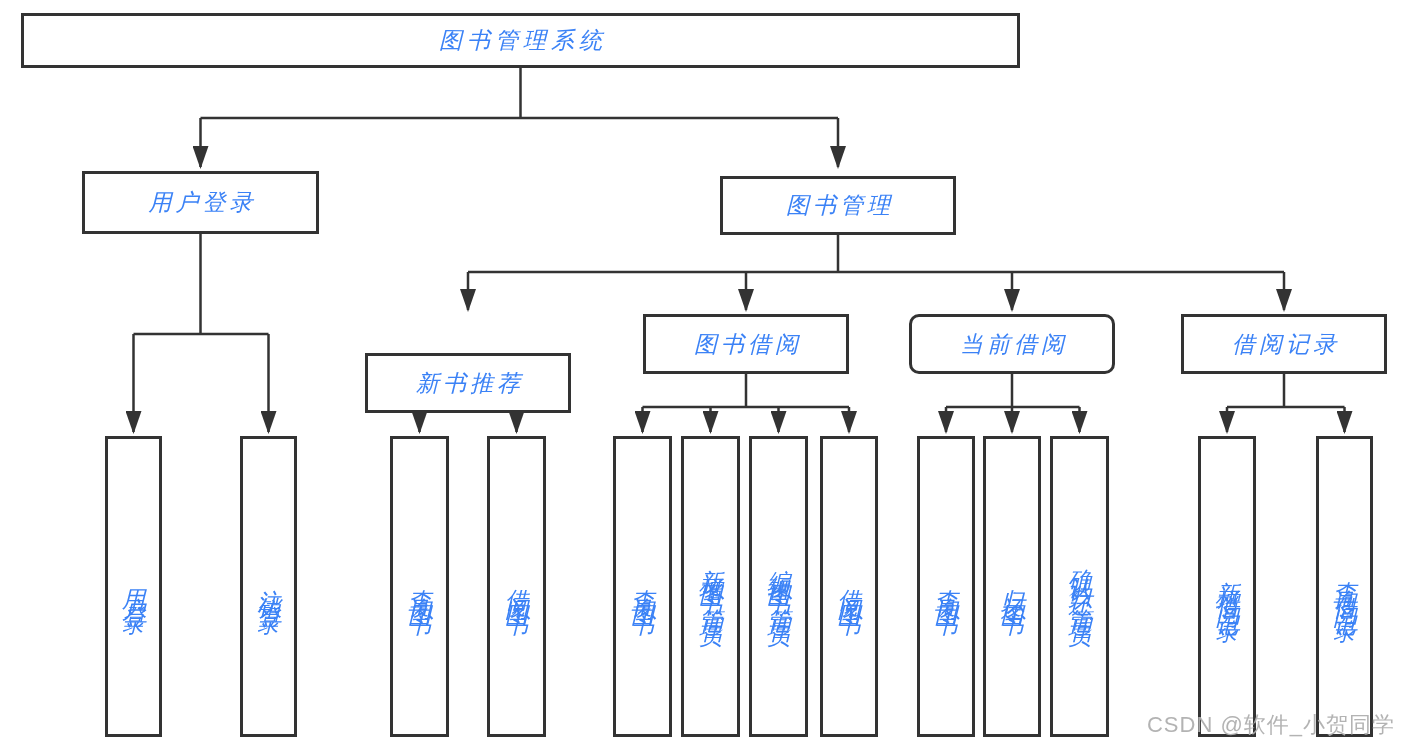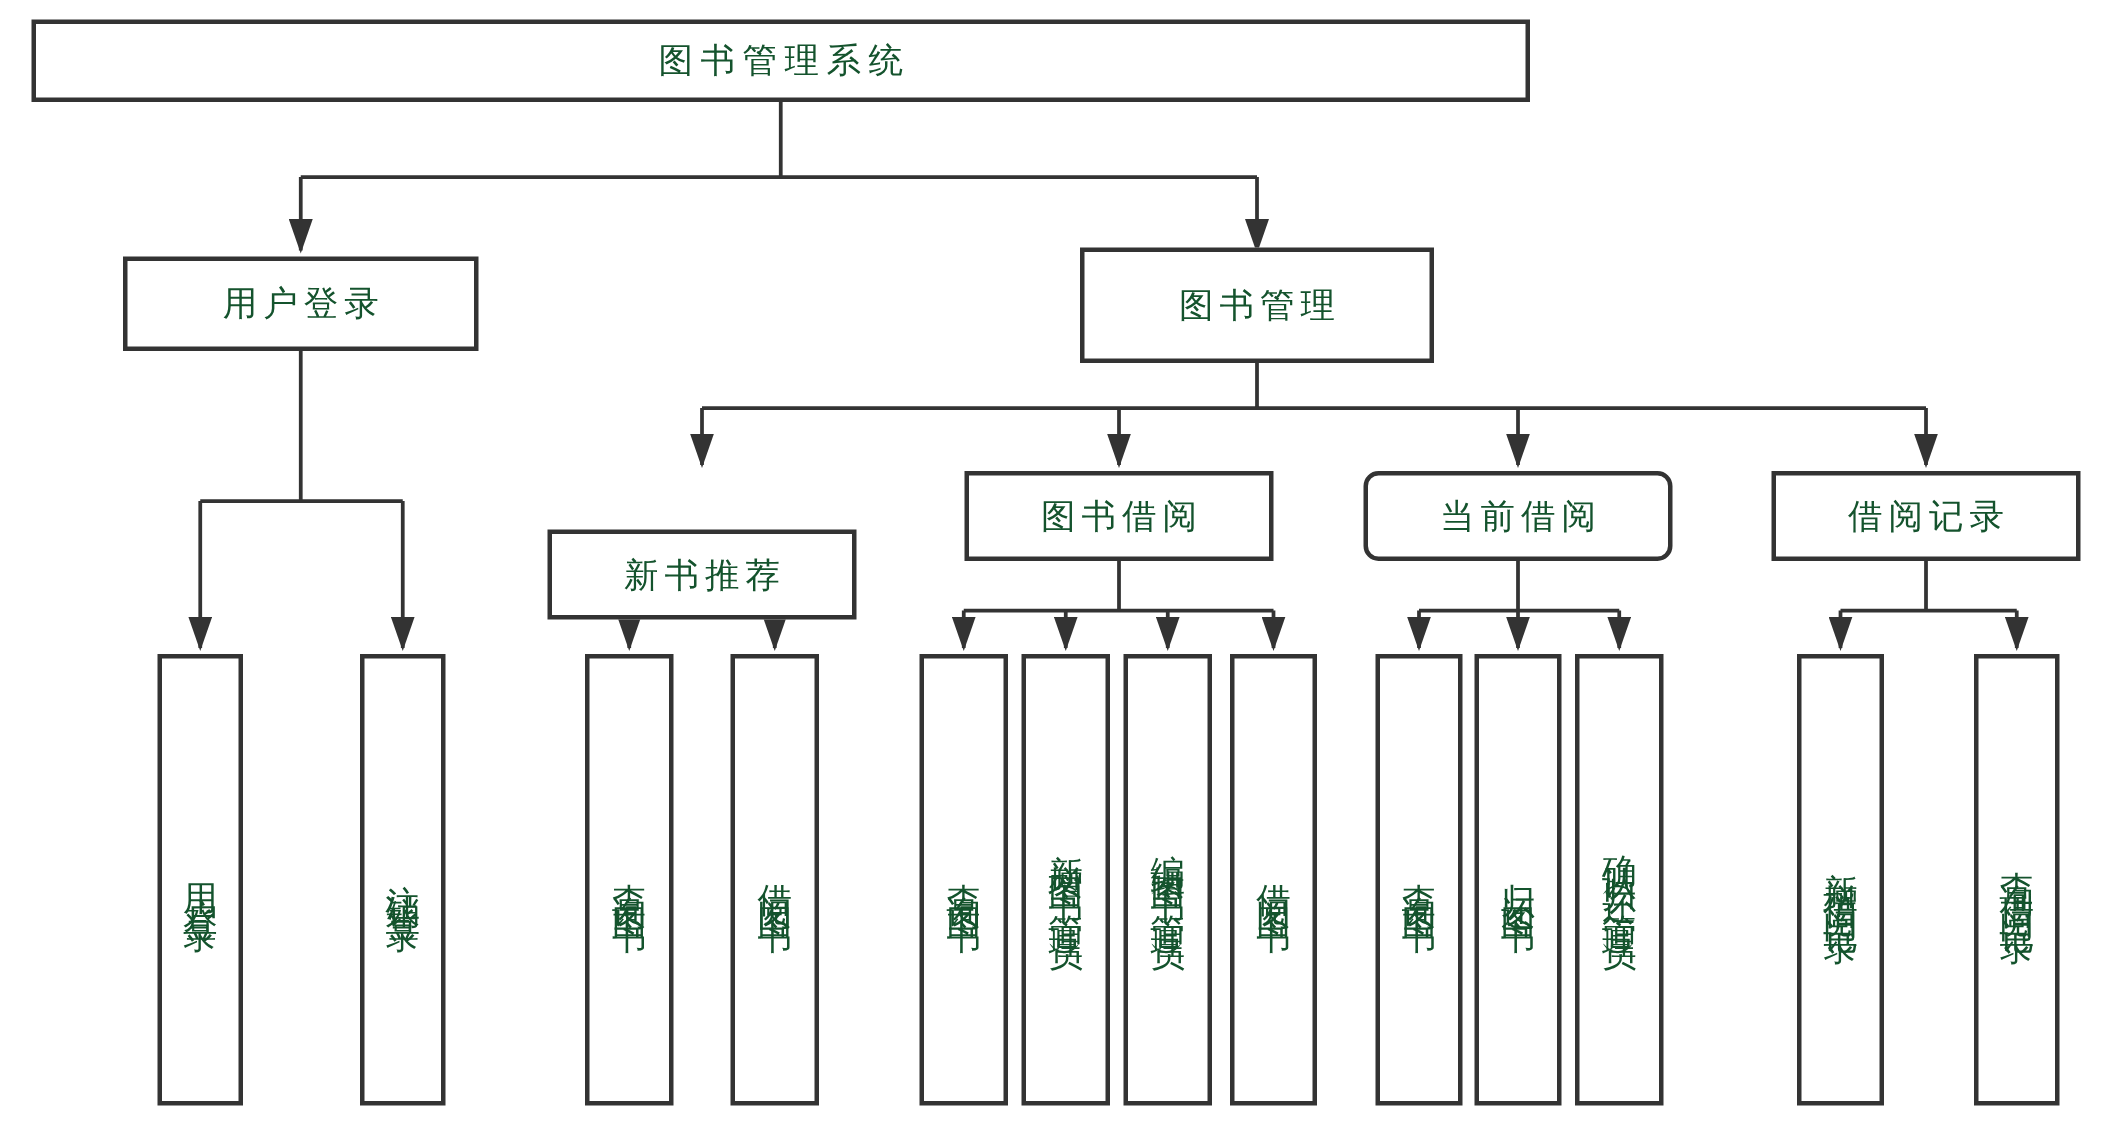--- a/index.html
+++ b/index.html
@@ -10,37 +10,38 @@
     overflow:hidden;
     font-family:"Liberation Sans","DejaVu Sans",sans-serif;
   }
   #wires{position:absolute;left:0;top:0;z-index:1;}
   .node{
     position:absolute;
     box-sizing:border-box;
     background:#ffffff;
     border:3px solid #333333;
     display:flex;align-items:center;justify-content:center;
-    color:#14532d;
+    color:#3b82f6;
     z-index:2;
+    font-style:italic;
   }
   .h .lbl{font-size:23px;letter-spacing:4px;text-indent:4px;white-space:nowrap;}
   #n-root .lbl{font-size:23px;letter-spacing:5px;text-indent:5px;}
   .v .lbl{
     writing-mode:vertical-rl;
     text-orientation:mixed;
     font-size:23px;
     letter-spacing:8px;
     line-height:1;
     white-space:nowrap;
   }
   
   #n-root {left:21px;  top:13px;  width:999px; height:55px;}
   #n-login{left:82px;  top:171px; width:237px; height:63px;}
-  #n-mgmt {left:720px; top:165px; width:236px; height:77px;}
+  #n-mgmt {left:720px; top:176px; width:236px; height:59px;}
   #n-rec  {left:365px; top:314px; width:206px; height:60px;margin-top:39px;}
   #n-bor  {left:643px; top:314px; width:206px; height:60px;}
   #n-cur  {left:909px; top:314px; width:206px; height:60px;border-radius:10px;}
   #n-recs {left:1181px;top:314px; width:206px; height:60px;}
   .v{top:436px;height:301px;}
   #n-a1{left:105px; width:57px;}
   #n-a2{left:240px; width:57px;}
   #n-b1{left:390px; width:59px;}
   #n-b2{left:487px; width:59px;}
   #n-c1{left:613px; width:59px;}
@@ -162,14 +163,15 @@
   <div class="node v" id="n-d3">
     <span class="lbl">确认归还（管理员）</span>
   </div>
   <div class="node v" id="n-e1">
     <span class="lbl">新增借阅记录</span>
   </div>
   <div class="node v" id="n-e2">
     <span class="lbl">查询借阅记录</span>
   </div>
 
+  <div id="watermark">CSDN @软件_小贺同学</div>
 
 </div>
 
 </body></html>

